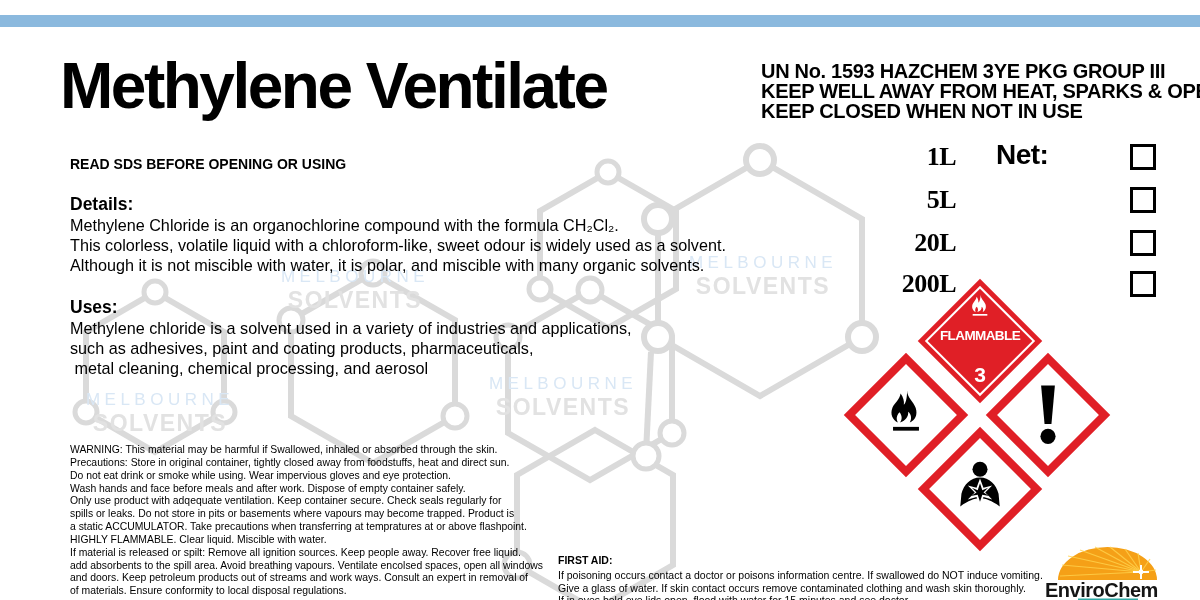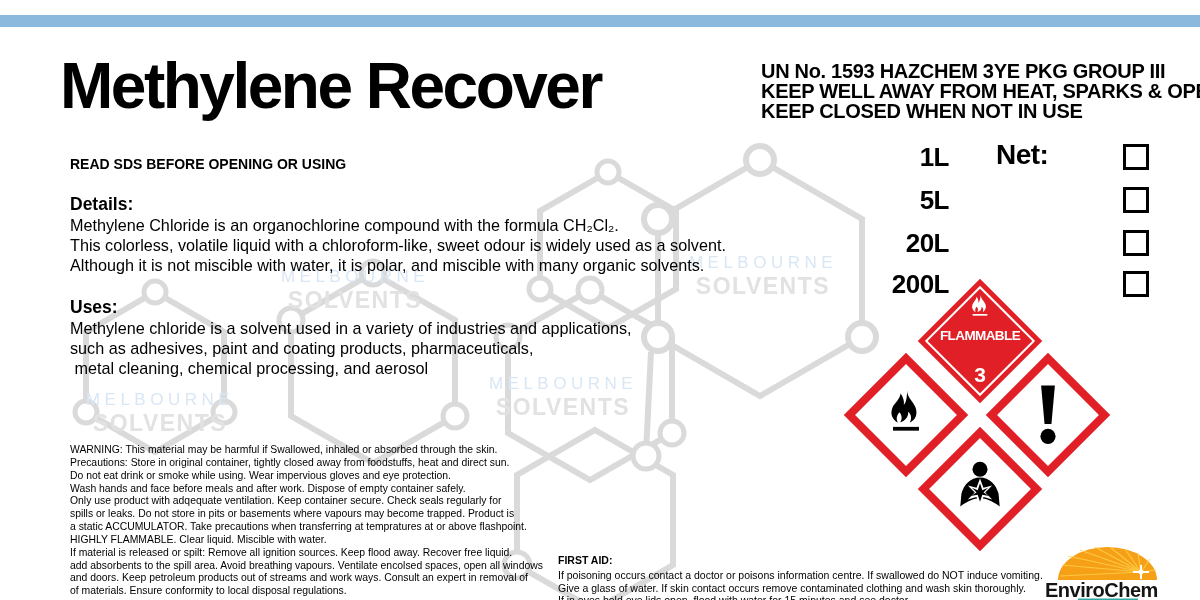--- a/index.html
+++ b/index.html
@@ -30,21 +30,21 @@
   #warning{left:70px;top:444px;font-size:10.4px;line-height:12.85px;z-index:2;}
   #warning .b{font-weight:normal;}
   #first-aid{left:558px;top:554px;font-size:10.5px;line-height:12.8px;z-index:2;}
   #first-aid .fa-head{font-weight:bold;margin-bottom:2px;}
 
   
   #net-label{left:996px;top:139px;font-size:28px;font-weight:700;letter-spacing:-0.5px;z-index:2;}
   .net-row{z-index:2;height:27px;}
   .net-size{position:absolute;right:80px;top:0;font-size:26px;font-weight:900;letter-spacing:-0.5px;line-height:26px;}
   .net-box{position:absolute;left:1122px;width:20px;height:20px;border:3px solid #000;background:#fff;}
-  .net-row{position:absolute;left:1px;width:1028px;}
+  .net-row{position:absolute;left:8px;width:1028px;font-family:Liberation Serif, serif;}
 
   
   .diamond{position:absolute;width:88px;height:88px;transform:translate(-50%,-50%) rotate(45deg);z-index:3;}
   .diamond .inner{position:absolute;left:50%;top:50%;width:124px;height:124px;
                   transform:translate(-50%,-50%) rotate(-45deg);}
   #d-top{background:#e01f26;outline:2px solid #fff;outline-offset:-7px;}
   .ghs{background:#fff;border:8px solid #e01f26;}
   .ghs.diamond{width:88px;height:88px;box-sizing:border-box;}
   #d-top .flame-sm{position:absolute;left:50%;top:15px;transform:translateX(-50%);}
   #d-top .flm-label{position:absolute;left:0;top:49px;width:124px;text-align:center;
@@ -112,21 +112,21 @@
   </div>
   <div class="abs wm-text" style="left:488px;top:375px;width:150px;">
     <div class="wm-melb">MELBOURNE</div>
     <div class="wm-solv">SOLVENTS</div>
   </div>
   <div class="abs wm-text" style="left:687px;top:254px;width:152px;">
     <div class="wm-melb">MELBOURNE</div>
     <div class="wm-solv">SOLVENTS</div>
   </div>
 
-  <div id="title" class="abs">Methylene Recover</div>
+  <div id="title" class="abs">Methylene Ventilate</div>
 
   <div id="hdr-right" class="abs">
     <div class="line">UN No. 1593 HAZCHEM 3YE PKG GROUP III</div>
     <div class="line">KEEP WELL AWAY FROM HEAT, SPARKS &amp; OPEN FLAMES.</div>
     <div class="line">KEEP CLOSED WHEN NOT IN USE</div>
   </div>
 
   <div id="read-sds" class="abs">READ SDS BEFORE OPENING OR USING</div>
 
   <div id="details-head" class="abs sec-head">Details:</div>
@@ -145,21 +145,21 @@
 
   <div id="warning" class="abs">
     <div class="line"><span class="b">WARNING:</span> <span>This material may be harmful if Swallowed, inhaled or absorbed through the skin.</span></div>
     <div class="line">Precautions: Store in original container, tightly closed away from foodstuffs, heat and direct sun.</div>
     <div class="line">Do not eat drink or smoke while using. Wear impervious gloves and eye protection.</div>
     <div class="line">Wash hands and face before meals and after work. Dispose of empty container safely.</div>
     <div class="line">Only use product with adqequate ventilation. Keep container secure. Check seals regularly for</div>
     <div class="line">spills or leaks. Do not store in pits or basements where vapours may become trapped. Product is</div>
     <div class="line">a static ACCUMULATOR. Take precautions when transferring at tempratures at or above flashpoint.</div>
     <div class="line">HIGHLY FLAMMABLE. Clear liquid. Miscible with water.</div>
-    <div class="line">If material is released or spilt: Remove all ignition sources. Keep flood away. Recover free liquid.</div>
+    <div class="line">If material is released or spilt: Remove all ignition sources. Keep people away. Recover free liquid.</div>
     <div class="line">add absorbents to the spill area. Avoid breathing vapours. Ventilate encolsed spaces, open all windows</div>
     <div class="line">and doors. Keep petroleum products out of streams and work ways. Consult an expert in removal of</div>
     <div class="line">of materials. Ensure conformity to local disposal regulations.</div>
   </div>
 
   <div id="first-aid" class="abs">
     <div class="fa-head line">FIRST AID:</div>
     <div class="line">If poisoning occurs contact a doctor or poisons information centre. If swallowed do NOT induce vomiting.</div>
     <div class="line">Give a glass of water. If skin contact occurs remove contaminated clothing and wash skin thoroughly.</div>
     <div class="line">If in eyes hold eye lids open, flood with water for 15 minutes and see doctor.</div>

